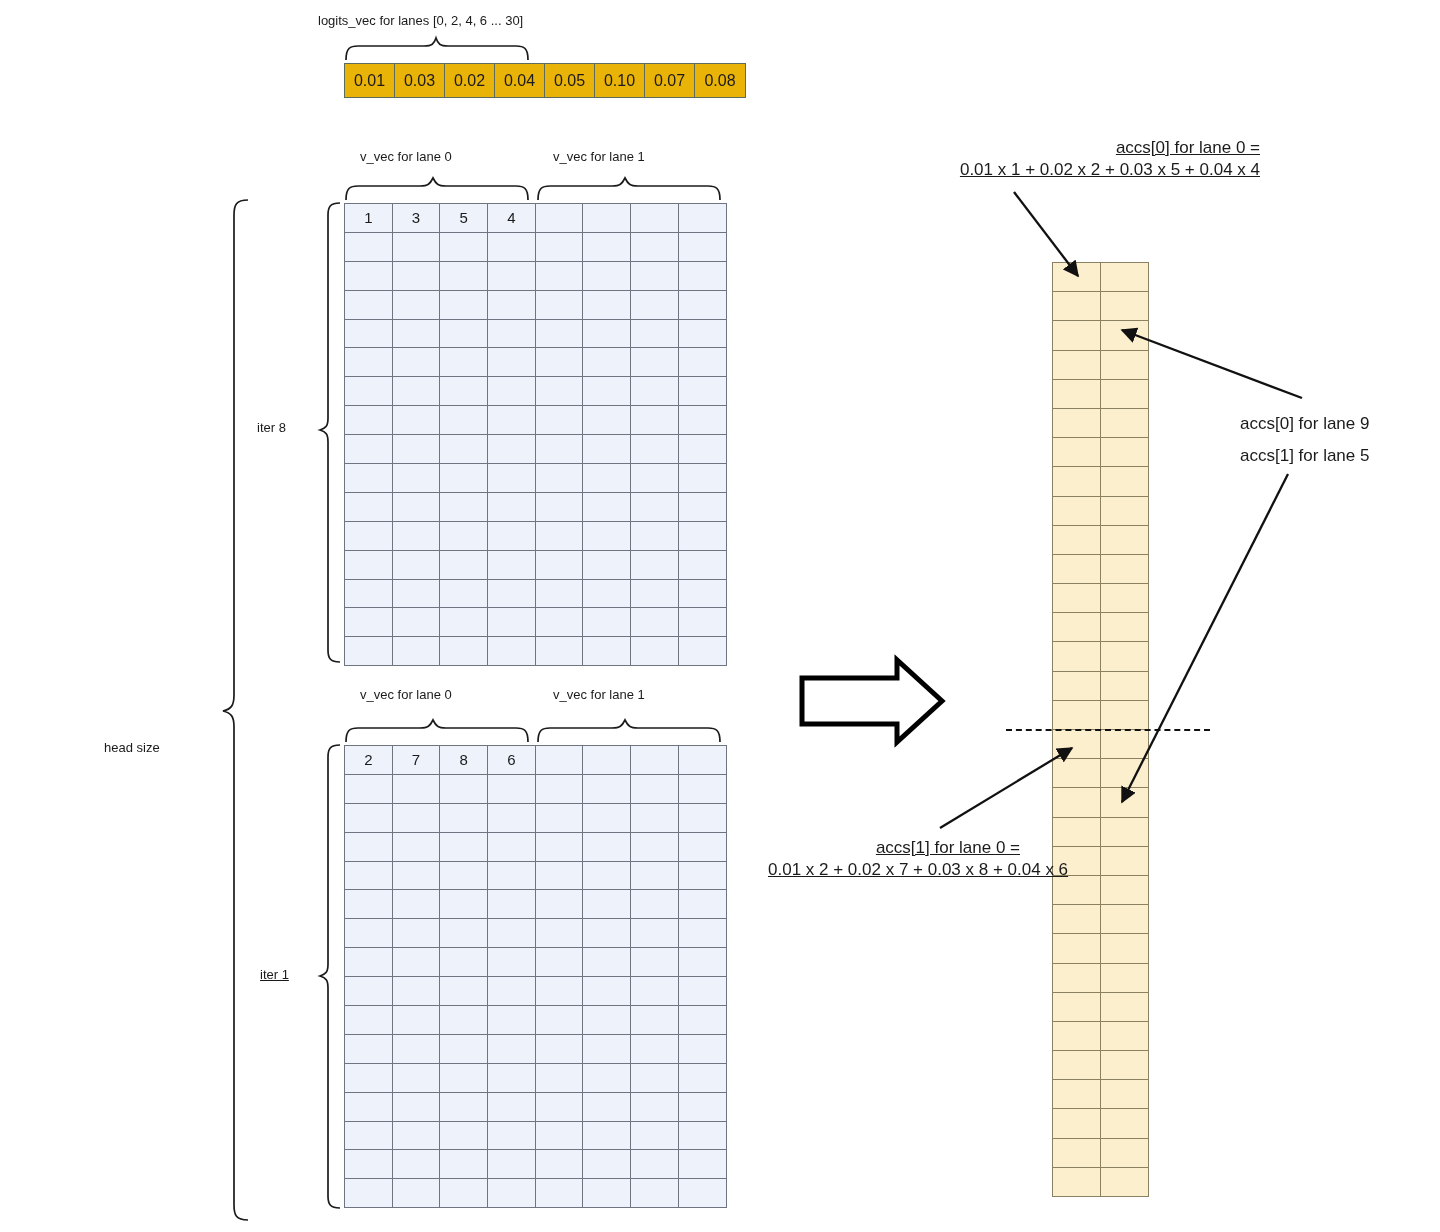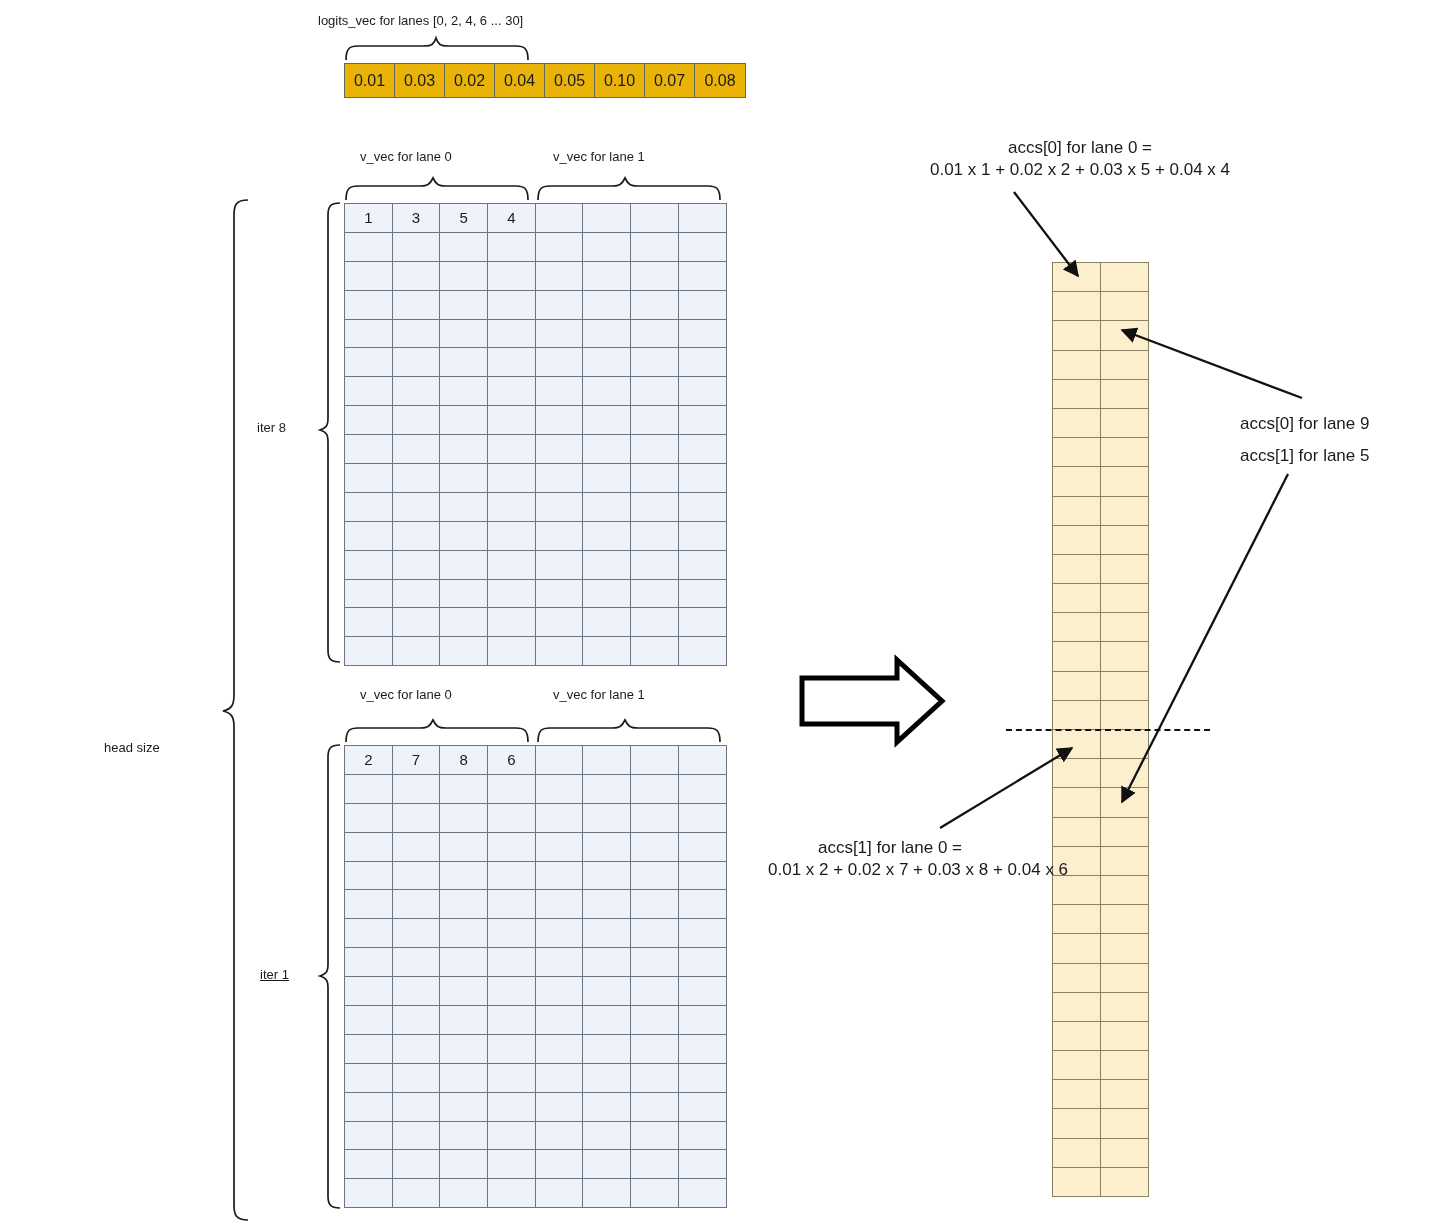--- a/index.html
+++ b/index.html
@@ -18,21 +18,21 @@
   .abs { position: absolute; }
 
   
   .label {
     font-size: 17px;
     color: #1b1b1b;
     white-space: nowrap;
     line-height: 1.45;
   }
   .label-lg { font-size: 13px; }
-  .label-c { text-align: center; }
+  .label-c { text-align: right; text-decoration: underline; }
 
   
   #logits-strip {
     left: 344px;
     top: 63px;
     display: flex;
     border: 1.4px solid #5d6b5d;
     box-sizing: border-box;
   }
   #logits-strip .cell {

